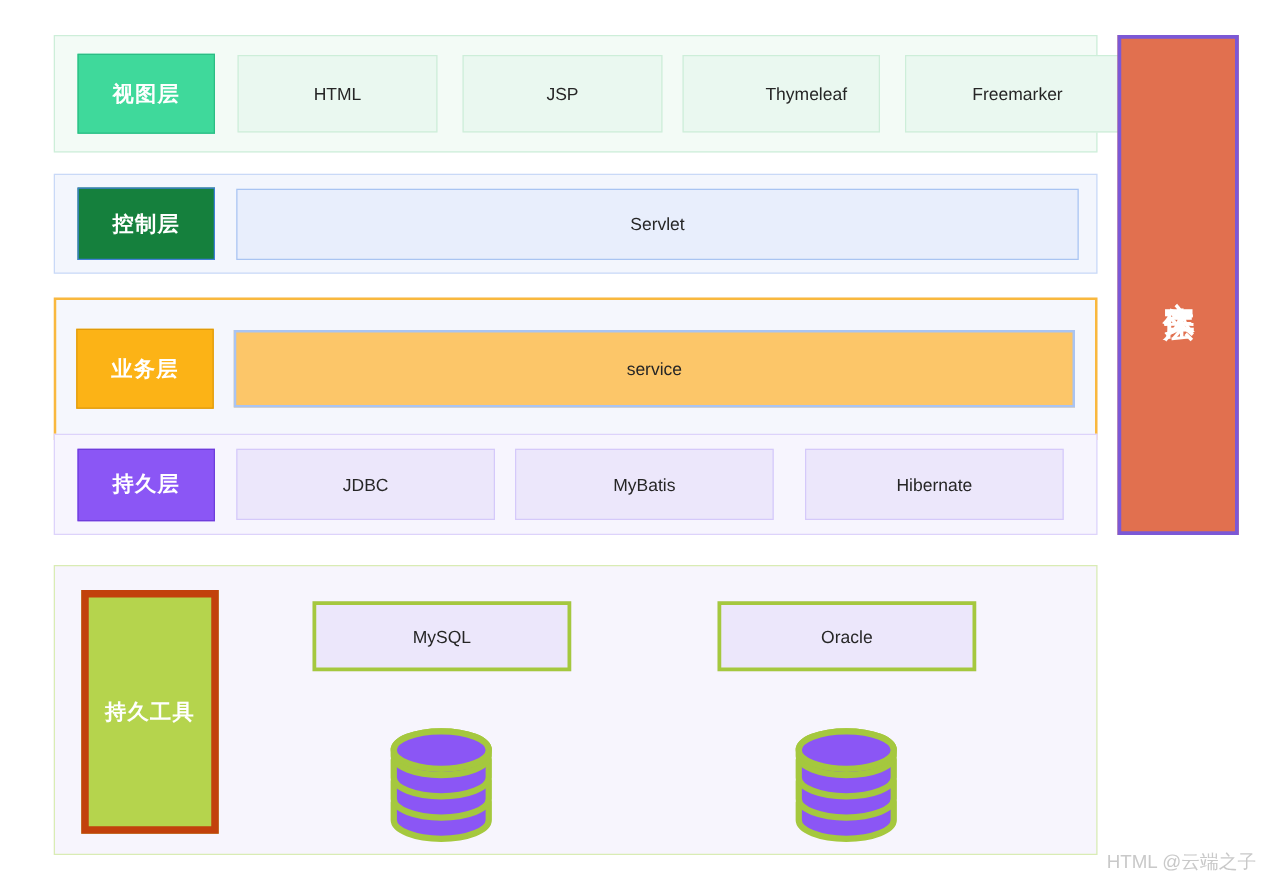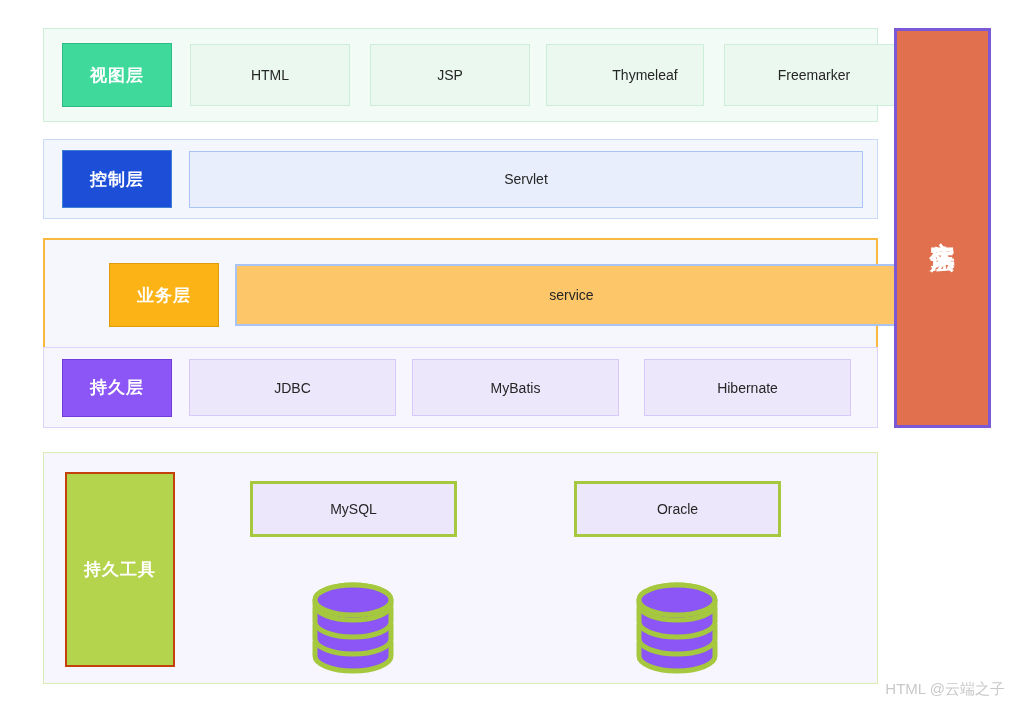--- a/index.html
+++ b/index.html
@@ -41,21 +41,20 @@
     left: 43px; top: 139px; width: 835px; height: 80px;
     background: #f3f6fd;
     border-color: #c9d9f7;
   }
   
   .row-business {
     left: 43px; top: 238px; width: 835px; height: 114px;
     background: #f5f7fd;
     border-color: #f9b83e;
     border-width: 2px;
-    padding-left: 48px;
   }
   
   .row-persist {
     left: 43px; top: 347px; width: 835px; height: 81px;
     background: #f7f5fe;
     border-color: #ddd3fb;
   }
   
   .row-tools {
     left: 43px; top: 452px; width: 835px; height: 232px;
@@ -72,21 +71,21 @@
     justify-content: center;
     color: #ffffff;
     font-weight: bold;
     font-size: 17px;
     letter-spacing: 1px;
     border-width: 1px;
     border-style: solid;
     flex: 0 0 auto;
   }
   .badge-view     { width: 110px; height: 64px; margin-left: 18px; background: #3fd99b; border-color: #2bbd84; }
-  .badge-control  { width: 110px; height: 58px; margin-left: 18px; background: #1d4ed8; border-color: #3f7fd6; }
+  .badge-control  { width: 110px; height: 58px; margin-left: 18px; background: #15803d; border-color: #3f7fd6; }
   .badge-business { width: 110px; height: 64px; margin-left: 16px; background: #fcb316; border-color: #e09b0b; }
   .badge-persist  { width: 110px; height: 58px; margin-left: 18px; background: #8b56f5; border-color: #6f3ddb; }
 
   
   .item {
     box-sizing: border-box;
     display: flex;
     align-items: center;
     justify-content: center;
     font-size: 14px;
@@ -138,21 +137,21 @@
     text-orientation: upright;
     letter-spacing: 4px;
   }
 
   
   .tools-badge {
     position: absolute;
     left: 21px; top: 19px; width: 110px; height: 195px;
     box-sizing: border-box;
     background: #b5d44d;
-    border: 2px solid #c2410c;
+    border: 6px solid #c2410c;
     display: flex;
     align-items: center;
     justify-content: center;
     color: #ffffff;
     font-weight: bold;
     font-size: 17px;
     letter-spacing: 1px;
   }
 
   .db-box {

